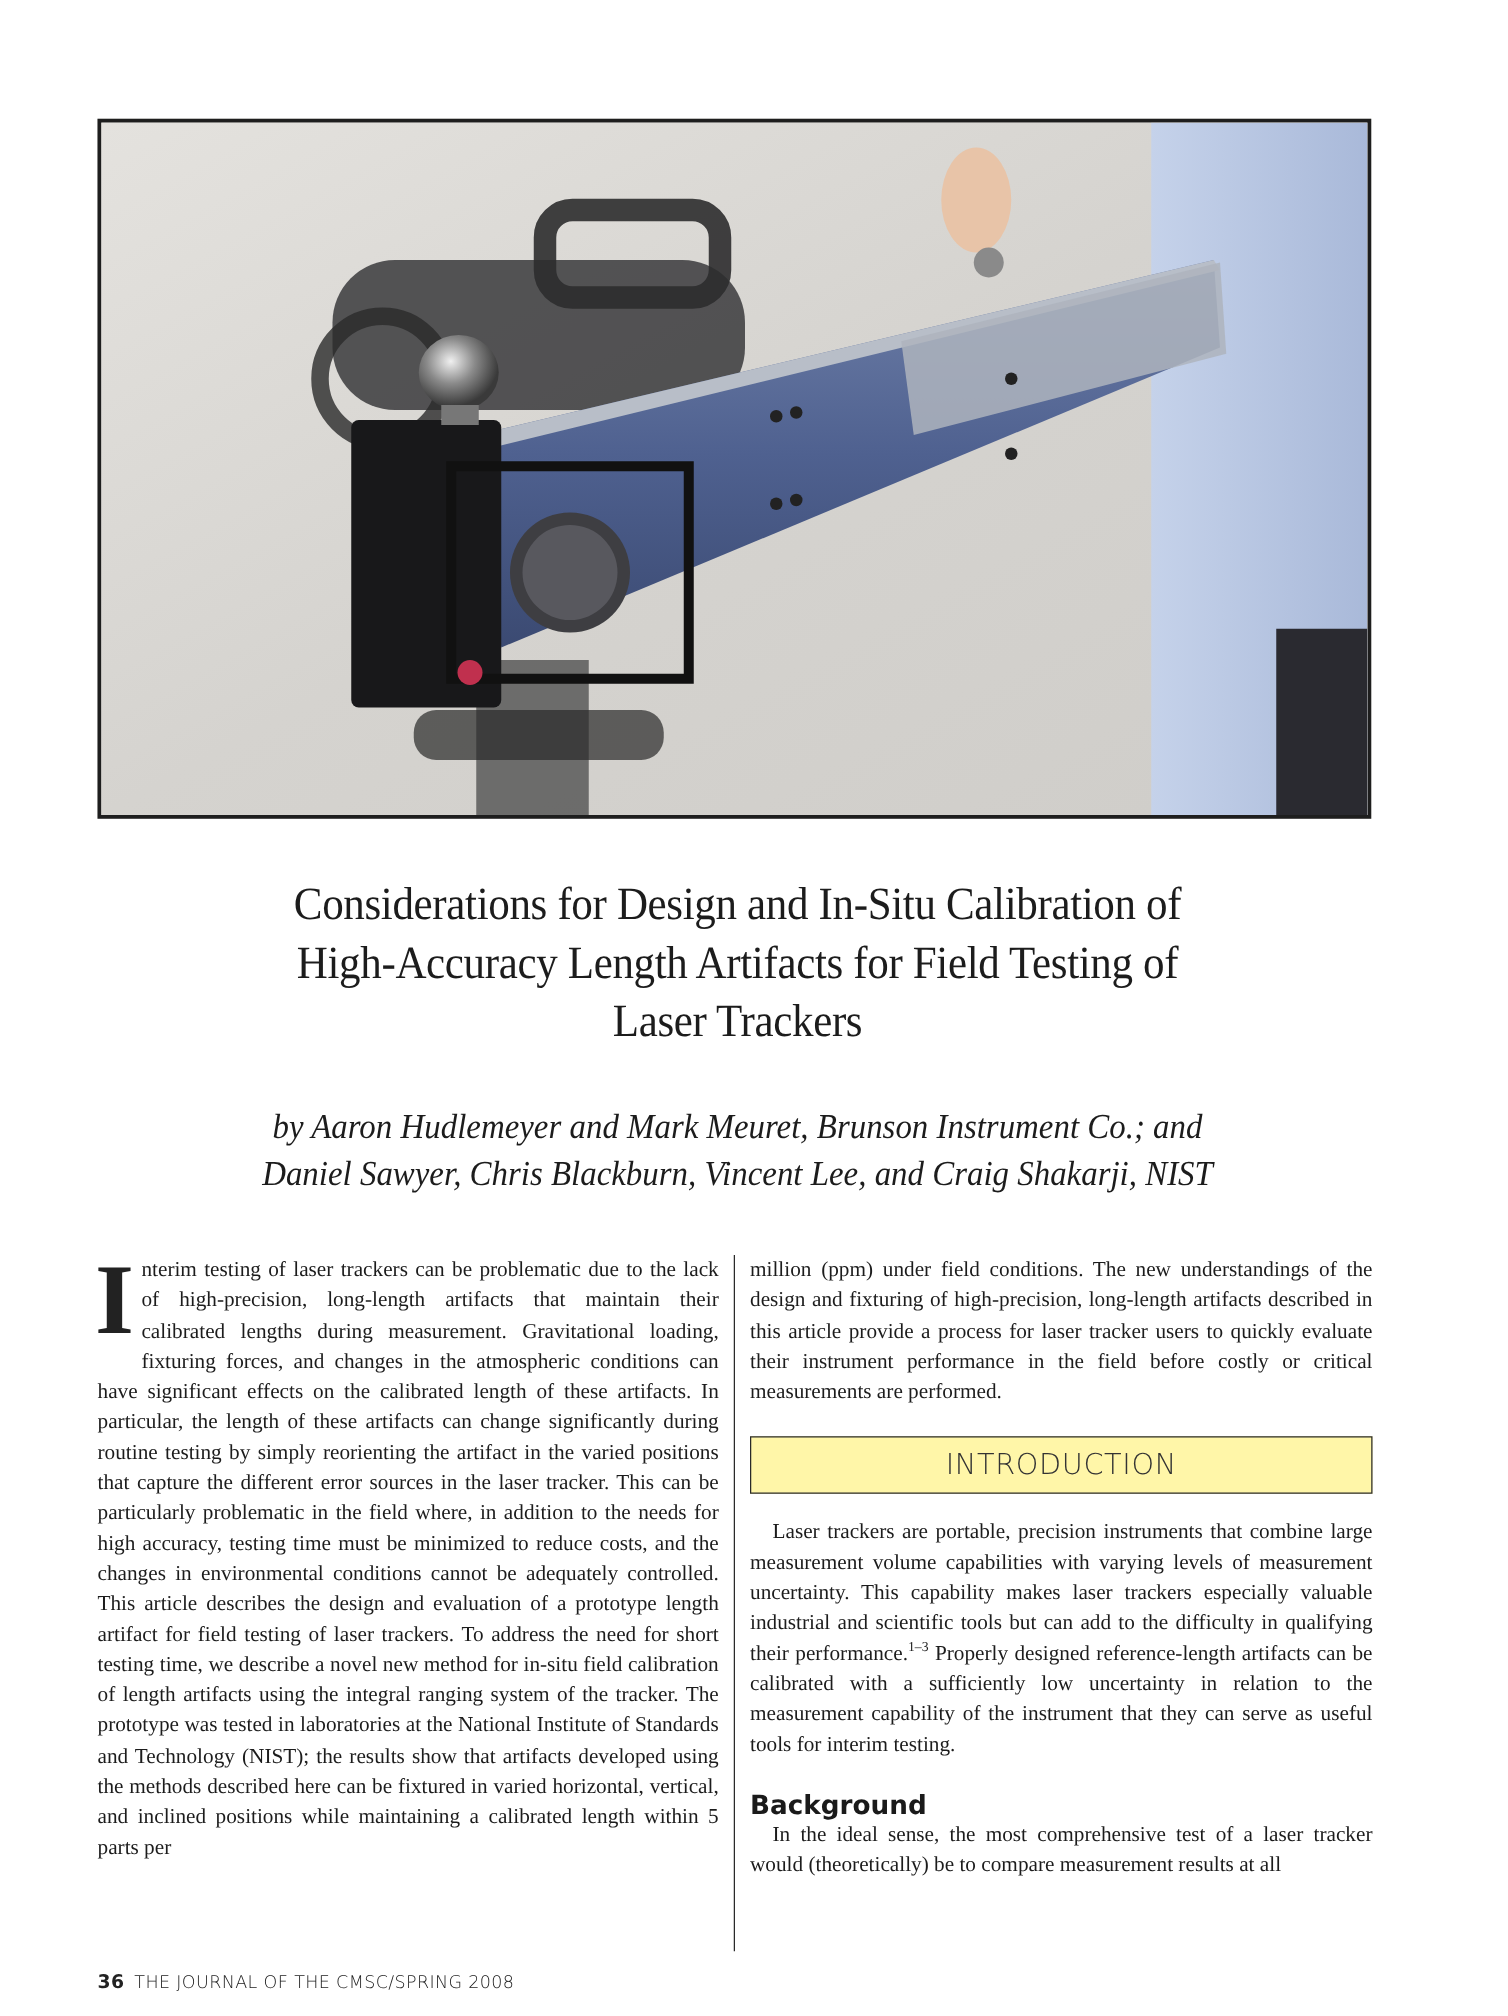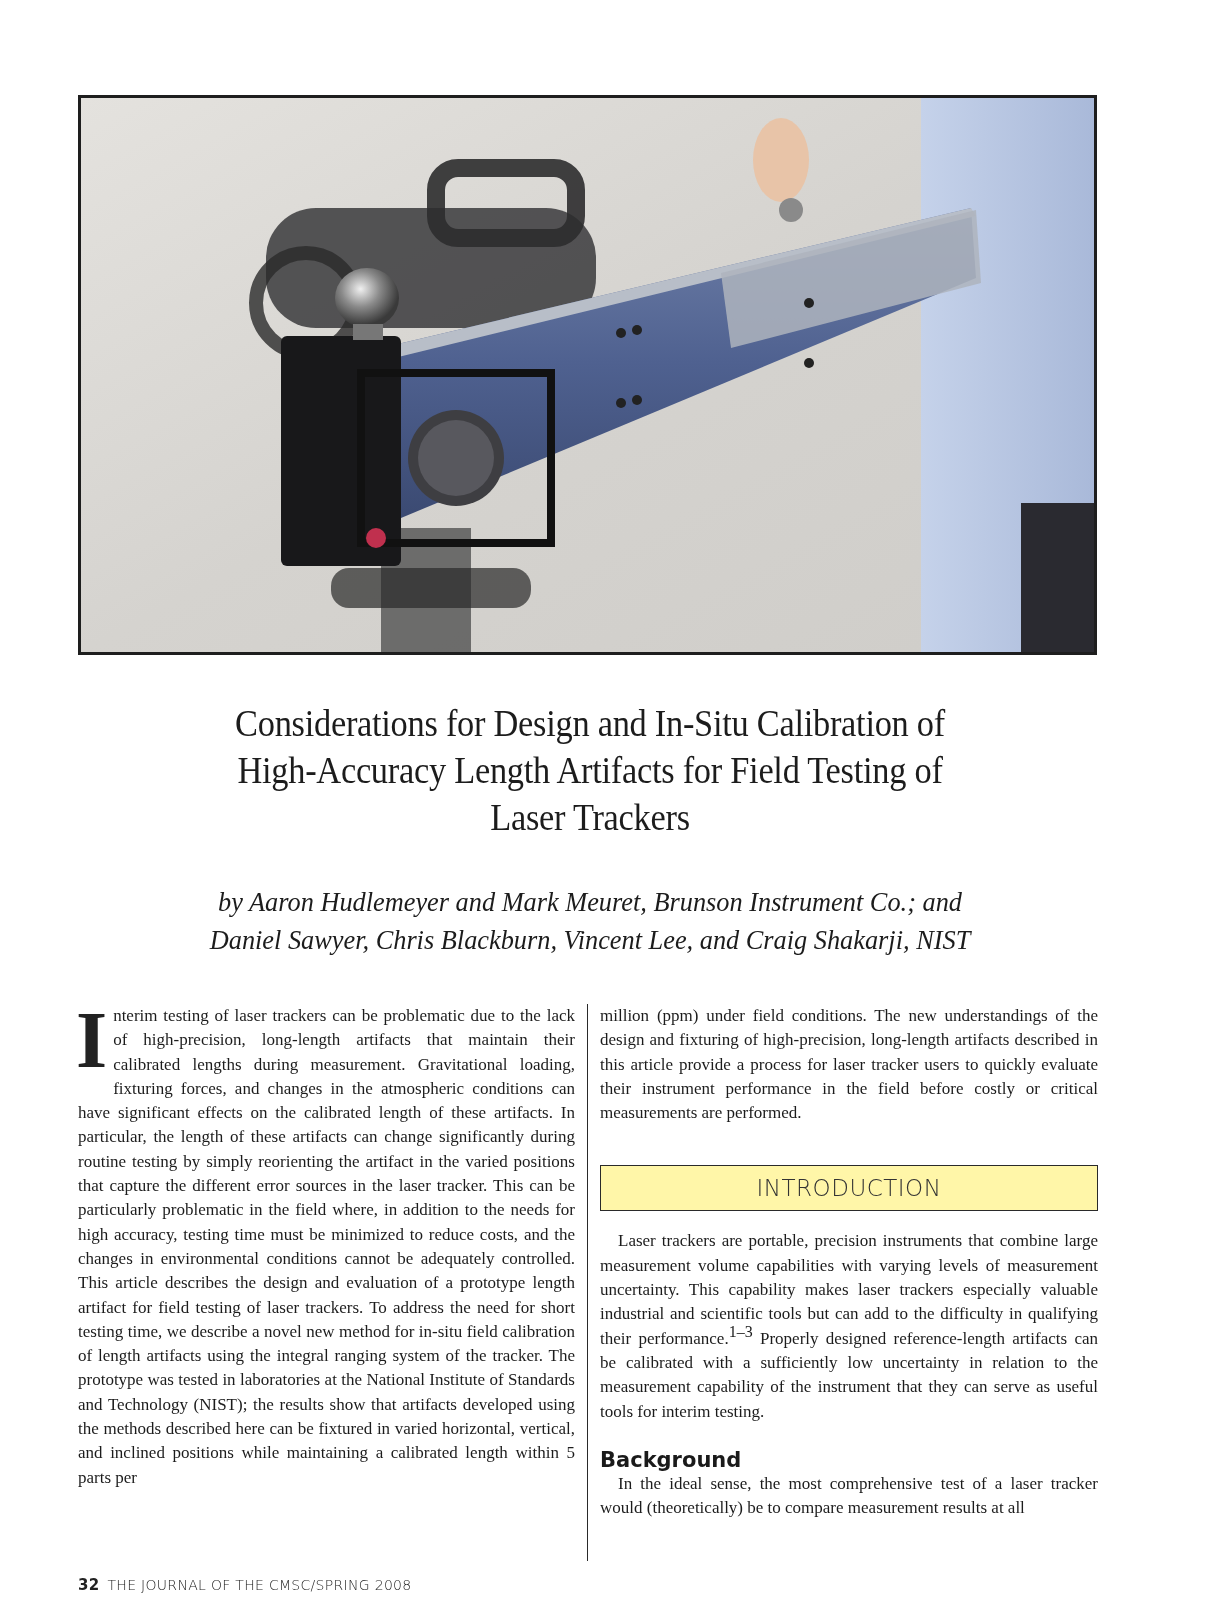--- a/index.html
+++ b/index.html
@@ -14,24 +14,24 @@
   .byline { position: absolute; left: 80px; top: 883px; width: 1020px; text-align: center; font-style: italic; font-size: 28px; line-height: 38px; color: #1c1c1c; transform: scaleX(0.94); transform-origin: center; }
 
   
   .col { position: absolute; top: 1004px; font-size: 17px; line-height: 24.3px; text-align: justify; color: #1c1c1c; }
   .col-left { left: 78px; width: 497px; }
   .col-right { left: 600px; width: 498px; }
   .col p { margin: 0; }
   .dropcap { float: left; font-size: 80px; line-height: 64px; height: 70px; margin: 4px 6px 0 -2px; font-weight: bold; color: #222; }
   .divider { position: absolute; left: 587px; top: 1004px; width: 1px; height: 557px; background: #2a2a2a; }
 
-  .section-box { margin: 40px 0 18px 0; height: 44px; background: #fff6a8; border: 1px solid #2a2a2a; display: flex; align-items: center; justify-content: center; font-family: "DejaVu Sans", sans-serif; font-weight: 200; font-size: 23px; letter-spacing: 0.5px; color: #333; }
+  .section-box { margin: 24px 0 18px 0; height: 44px; background: #fff6a8; border: 1px solid #2a2a2a; display: flex; align-items: center; justify-content: center; font-family: "DejaVu Sans", sans-serif; font-weight: 200; font-size: 23px; letter-spacing: 0.5px; color: #333; }
   .indent { text-indent: 18px; }
   .subhead { margin: 24px 0 0 0; font-family: "DejaVu Sans", sans-serif; font-weight: bold; font-size: 21px; line-height: 24px; color: #1a1a1a; }
-  sup { font-size: 16px; line-height: 0; vertical-align: 7px; }
+  sup { font-size: 11px; line-height: 0; vertical-align: 7px; }
 
   
   .footer { position: absolute; left: 78px; top: 1576px; font-family: "DejaVu Sans", sans-serif; font-size: 14px; color: #222; letter-spacing: 0.3px; }
   .footer .page-num { font-weight: bold; font-size: 15px; margin-right: 8px; }
   .footer .journal { font-weight: 300; }
 </style>
 </head>
 <body>
 
 <div class="photo">
@@ -115,14 +115,14 @@
 
 <div class="col col-right">
   <p>million (ppm) under field conditions. The new understandings of the design and fixturing of high-precision, long-length artifacts described in this article provide a process for laser tracker users to quickly evaluate their instrument performance in the field before costly or critical measurements are performed.</p>
   <div class="section-box">INTRODUCTION</div>
   <p class="indent"><span>Laser trackers are portable, precision instruments that combine large measurement volume capabilities with varying levels of measurement uncertainty. This capability makes laser trackers especially valuable industrial and scientific tools but can add to the difficulty in qualifying their performance.</span><sup>1–3</sup><span> Properly designed reference-length artifacts can be calibrated with a suf­ficiently low uncertainty in relation to the measurement capability of the instrument that they can serve as useful tools for interim testing.</span></p>
   <div class="subhead">Background</div>
   <p class="indent">In the ideal sense, the most comprehensive test of a laser tracker would (theoretically) be to compare measurement results at all</p>
 </div>
 
 <div class="footer">
-  <span class="page-num">32</span><span class="journal">THE JOURNAL OF THE CMSC/SPRING 2008</span>
+  <span class="page-num">36</span><span class="journal">THE JOURNAL OF THE CMSC/SPRING 2008</span>
 </div>
 
 </body></html>

